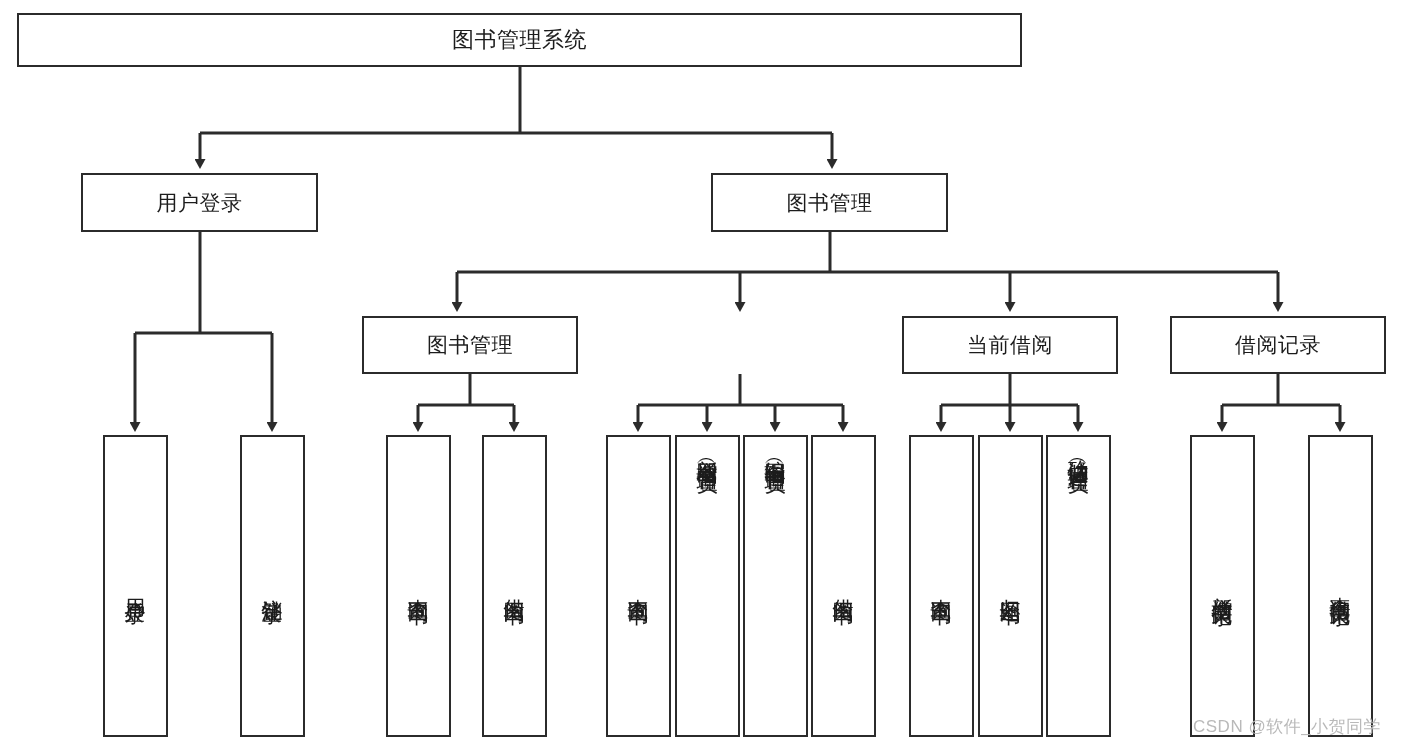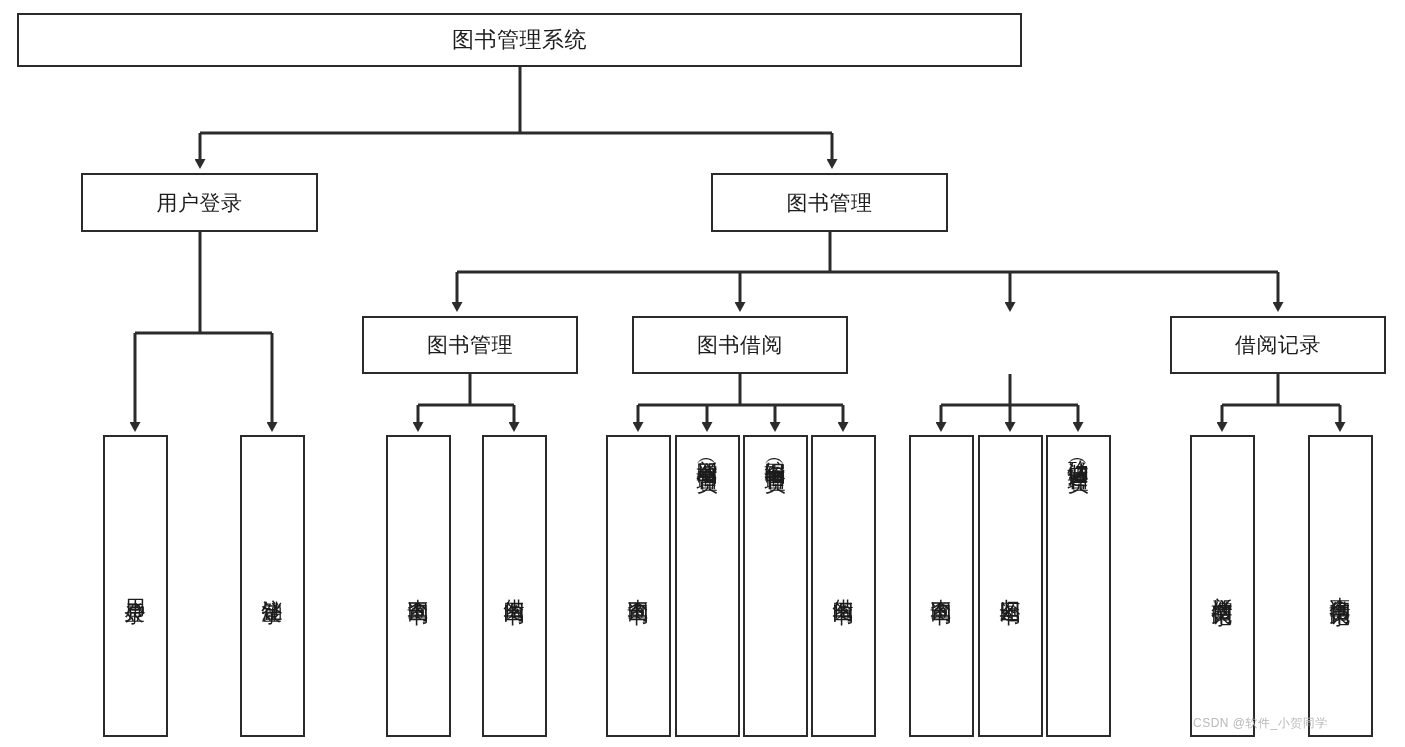--- a/index.html
+++ b/index.html
@@ -62,21 +62,21 @@
     letter-spacing: 2px;
     white-space: nowrap;
   }
   .node.vert.centered {
     align-items: center;
     padding-top: 0;
   }
   .watermark {
     position: absolute;
     color: #b9b9b9;
-    font-size: 12px;
+    font-size: 17px;
     white-space: nowrap;
     letter-spacing: 0.5px;
   }
 </style>
 </head>
 <body>
 
 <div id="canvas">
 
   <svg id="edges" viewBox="0 0 1405 747" xmlns="http://www.w3.org/2000/svg">
@@ -136,22 +136,22 @@
   <div class="node horiz" style="left:81px; top:173px; width:237px; height:59px;">
     <span class="lbl">用户登录</span>
   </div>
   <div class="node horiz" style="left:711px; top:173px; width:237px; height:59px;">
     <span class="lbl">图书管理</span>
   </div>
 
   <div class="node horiz" style="left:362px; top:316px; width:216px; height:58px;">
     <span class="lbl">图书管理</span>
   </div>
-  <div class="node horiz" style="left:632px; top:316px; width:216px; height:58px;">
-    <span class="lbl">图书借阅</span>
+  <div class="node horiz" style="left:902px; top:316px; width:216px; height:58px;">
+    <span class="lbl">当前借阅</span>
   </div>
   <div class="node horiz" style="left:1170px; top:316px; width:216px; height:58px;">
     <span class="lbl">借阅记录</span>
   </div>
 
   <div class="node vert centered" style="left:103px; top:435px; width:65px; height:302px;">
     <span class="lbl">用户登录</span>
   </div>
   <div class="node vert centered" style="left:240px; top:435px; width:65px; height:302px;">
     <span class="lbl">注销登录</span>

